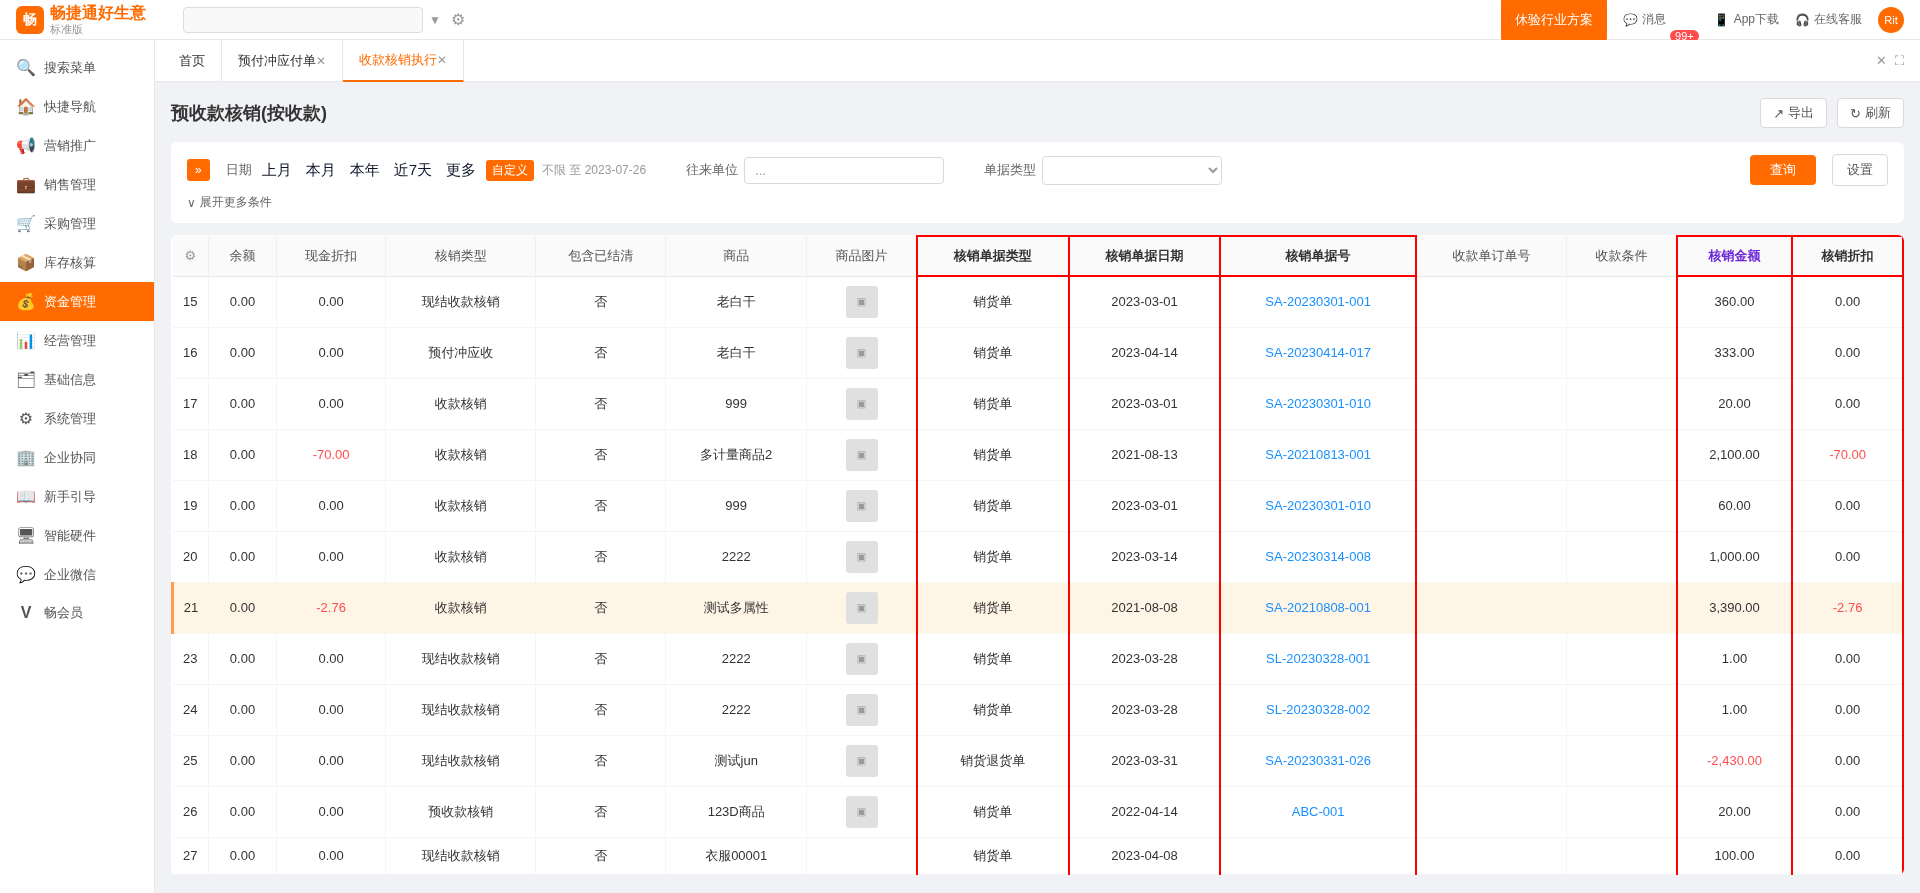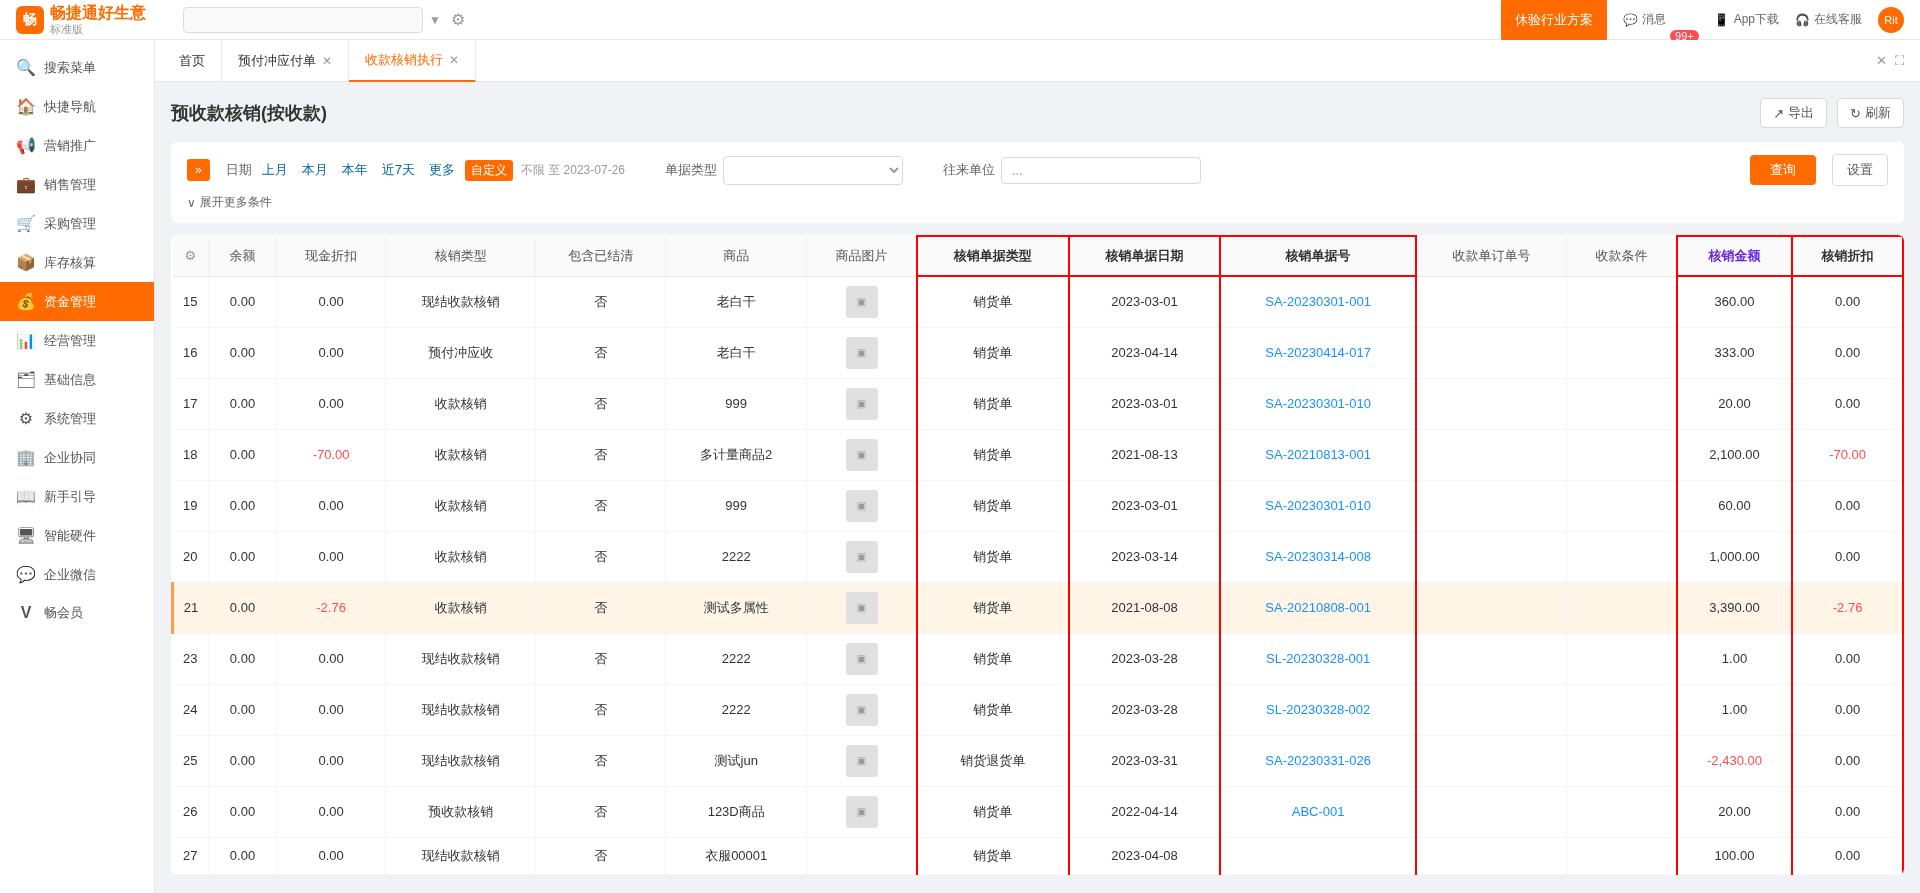--- a/index.html
+++ b/index.html
@@ -25,39 +25,39 @@
     .sidebar-item { display: flex; align-items: center; gap: 8px; padding: 10px 16px; cursor: pointer; color: #555; font-size: 13px; border-radius: 0; }
     .sidebar-item.active { background: #ff6b00; color: #fff; }
     .sidebar-item .s-icon { font-size: 16px; width: 20px; text-align: center; }
 
     
     .main { flex: 1; display: flex; flex-direction: column; background: #f0f2f5; overflow: hidden; }
 
     
     .tab-bar { display: flex; align-items: center; background: #fff; border-bottom: 1px solid #e8e8e8; height: 42px; padding: 0 8px; }
     .home-tab { padding: 0 16px; height: 42px; display: flex; align-items: center; color: #333; font-size: 13px; cursor: pointer; border-right: 1px solid #e8e8e8; }
-    .tab-item { padding: 0 16px; height: 42px; display: flex; align-items: center; color: #333; font-size: 13px; cursor: pointer; border-right: 1px solid #e8e8e8; gap: 6px; }
+    .tab-item { padding: 0 16px; height: 42px; display: flex; align-items: center; color: #333; font-size: 13px; cursor: pointer; border-right: 1px solid #e8e8e8; }
     .tab-item.active { color: #ff6b00; border-bottom: 2px solid #ff6b00; }
     .tab-close { color: #999; font-size: 12px; cursor: pointer; }
     .tab-spacer { flex: 1; }
     .tab-controls { display: flex; align-items: center; gap: 8px; padding: 0 8px; color: #999; }
 
     
     .page-content { flex: 1; padding: 16px; overflow: auto; }
     .page-title { font-size: 18px; font-weight: bold; color: #333; margin-bottom: 14px; display: flex; align-items: center; justify-content: space-between; }
     .page-actions { display: flex; gap: 10px; align-items: center; }
     .btn-outline { border: 1px solid #d9d9d9; background: #fff; border-radius: 4px; padding: 5px 12px; font-size: 13px; cursor: pointer; color: #555; display: flex; align-items: center; gap: 4px; }
 
     
     .filter-card { background: #fff; border-radius: 6px; padding: 12px 16px; margin-bottom: 12px; }
     .filter-row { display: flex; align-items: center; gap: 16px; flex-wrap: wrap; }
     .filter-item { display: flex; align-items: center; gap: 6px; }
     .filter-label { color: #666; font-size: 13px; white-space: nowrap; }
     .date-links { display: flex; gap: 6px; align-items: center; }
-    .date-link { color: #0369a1; font-size: 13px; cursor: pointer; padding: 2px 4px; border-radius: 3px; }
+    .date-link { color: #0f172a; font-size: 15px; cursor: pointer; padding: 2px 4px; border-radius: 3px; }
     .date-link.custom { background: #ff6b00; color: #fff; border-radius: 3px; padding: 2px 6px; font-size: 12px; }
     .date-range { color: #999; font-size: 12px; }
     .filter-select { border: 1px solid #d9d9d9; border-radius: 4px; padding: 5px 10px; font-size: 13px; width: 180px; color: #999; background: #fff; }
     .expand-btn { color: #666; font-size: 12px; cursor: pointer; display: flex; align-items: center; gap: 4px; margin: 0 auto; }
     .query-btn { background: #ff6b00; color: #fff; border: none; border-radius: 4px; padding: 6px 20px; font-size: 13px; cursor: pointer; }
     .setting-btn { border: 1px solid #d9d9d9; background: #fff; border-radius: 4px; padding: 6px 14px; font-size: 13px; cursor: pointer; color: #555; }
 
     
     .table-card { background: #fff; border-radius: 6px; overflow: hidden; }
     .data-table { width: 100%; border-collapse: collapse; font-size: 13px; }
@@ -218,31 +218,31 @@
               <span class="date-link">近7天</span>
               <span class="date-link">更多</span>
               <span class="date-link custom">自定义</span>
             </div>
           </div>
           <div style="margin-left:-8px">
             <div class="date-range">不限 至 2023-07-26</div>
           </div>
 
           <div class="filter-item" style="margin-left:24px">
+            <span class="filter-label">往来单位</span>
+            <div style="border:1px solid #d9d9d9;border-radius:4px;padding:5px 10px;width:200px;color:#999;background:#fff;display:flex;align-items:center;justify-content:space-between">
+              <span>...</span>
+            </div>
+          </div>
+
+          <div class="filter-item" style="margin-left:24px">
             <span class="filter-label">单据类型</span>
             <select class="filter-select">
               <option></option>
             </select>
-          </div>
-
-          <div class="filter-item" style="margin-left:24px">
-            <span class="filter-label">往来单位</span>
-            <div style="border:1px solid #d9d9d9;border-radius:4px;padding:5px 10px;width:200px;color:#999;background:#fff;display:flex;align-items:center;justify-content:space-between">
-              <span>...</span>
-            </div>
           </div>
 
           <div style="flex:1"></div>
 
           <button class="query-btn">查询</button>
           <button class="setting-btn">设置</button>
         </div>
 
         <div style="text-align:center;margin-top:8px">
           <span class="expand-btn">

